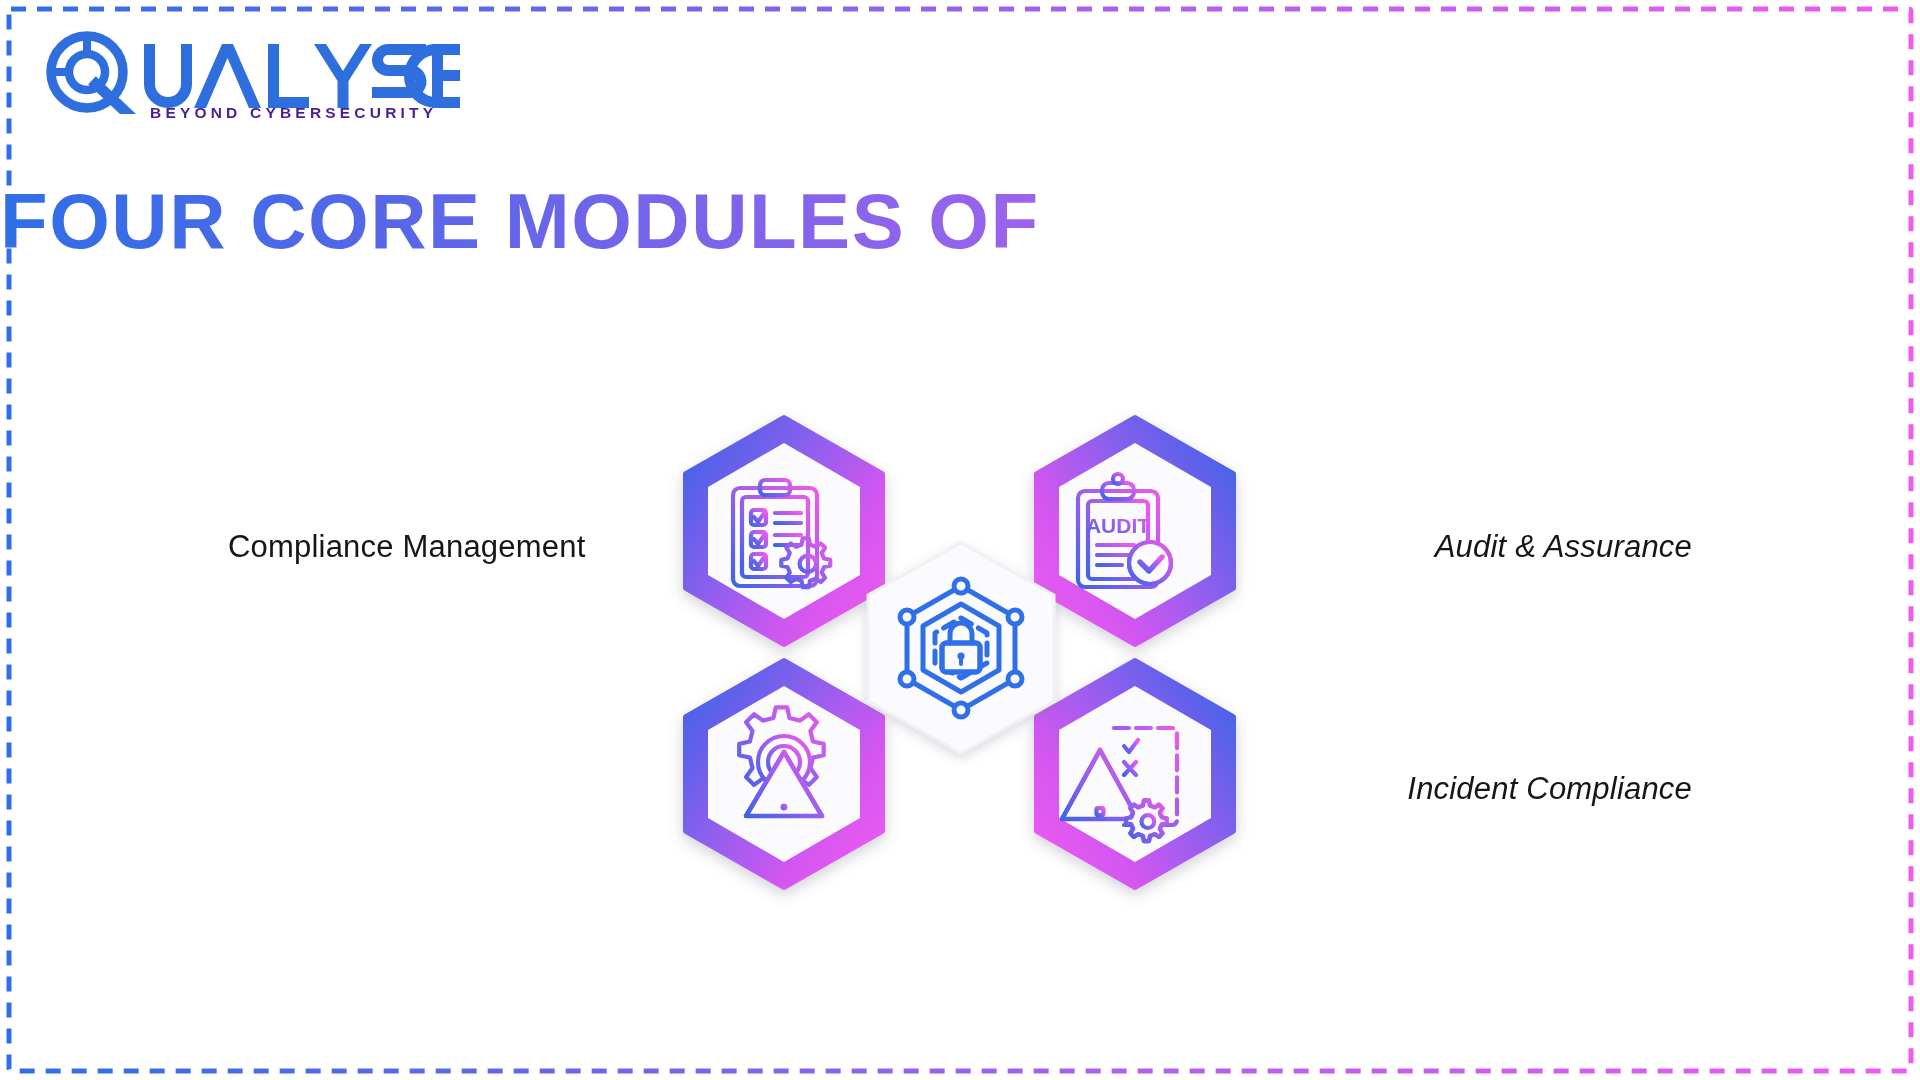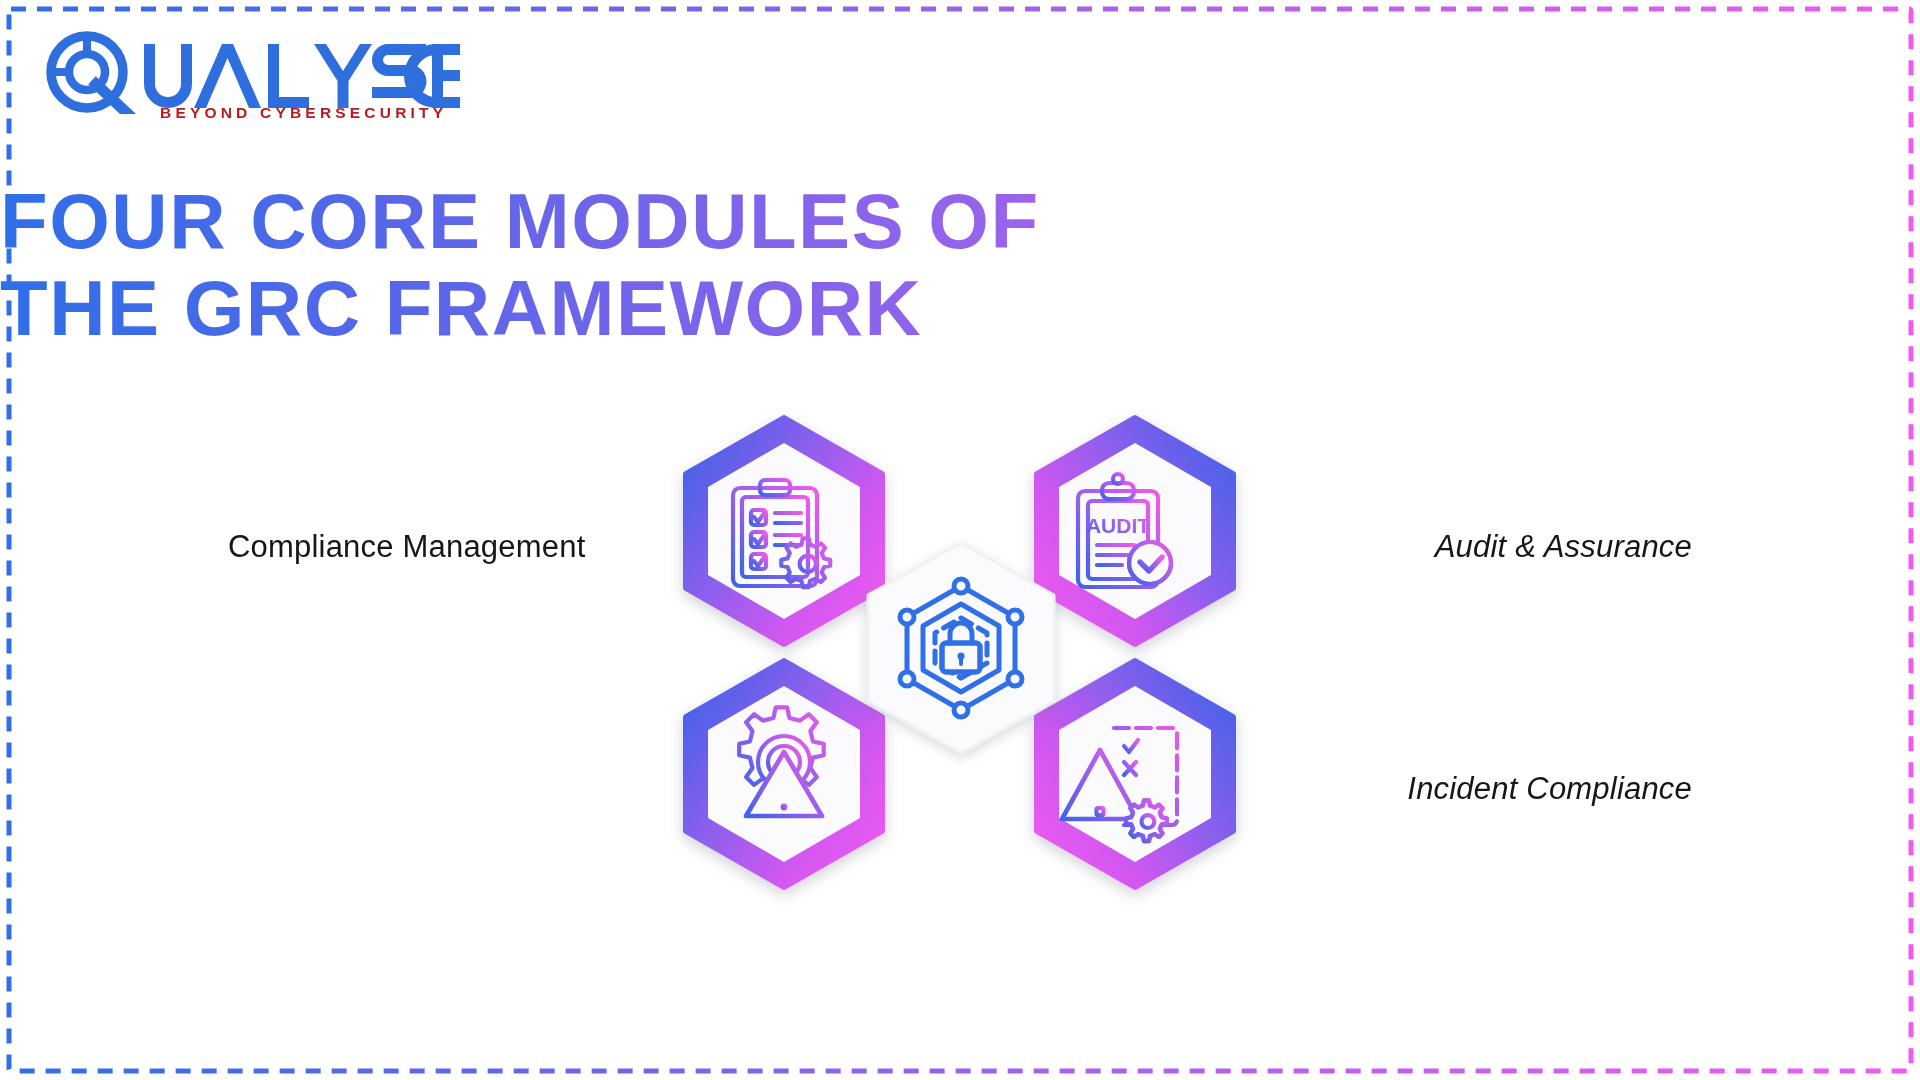--- a/index.html
+++ b/index.html
@@ -32,26 +32,26 @@
     position: absolute;
     left: 40px;
     top: 26px;
     width: 420px;
     height: 100px;
     z-index: 20;
   }
   .logo-mark { display: block; }
   .logo-tagline {
     position: absolute;
-    left: 120px;
+    left: 110px;
     top: 78px;
     font-size: 15.5px;
     font-weight: 700;
     letter-spacing: 4.2px;
-    color: #b91c1c;
+    color: #4c1d95;
     white-space: nowrap;
     font-family: "Liberation Sans", sans-serif;
   }
 
   
   .title-wrap {
     position: absolute;
     left: 0;
     top: 178px;
     width: 1920px;
@@ -200,21 +200,20 @@
         <path d="M 338 18 h 44 v 11 h -33 v 15 h 29 v 11 h -29 v 16 h 33 v 11 h -44 z" transform="translate(54,0)"></path>
 
         <path d="M 452 82 a 32 32 0 0 1 0 -64 h 20 v 11 h -20 a 21 21 0 0 0 0 42 h 20 v 11 z" transform="translate(-56,0)"></path>
       </g>
     </svg>
     <div class="logo-tagline">BEYOND CYBERSECURITY</div>
   </div>
 
   <div class="title-wrap">
     <span class="title-line">FOUR CORE MODULES OF</span>
-    <span class="title-line">THE GRC FRAMEWORK</span>
   </div>
 
   <div class="stage">
 
     <div class="card card-left card-row-top">
       <span class="card-label">Compliance Management</span>
     </div>
 
     <div class="card card-right card-row-top">
       <span class="card-label">Audit &amp; Assurance</span>

